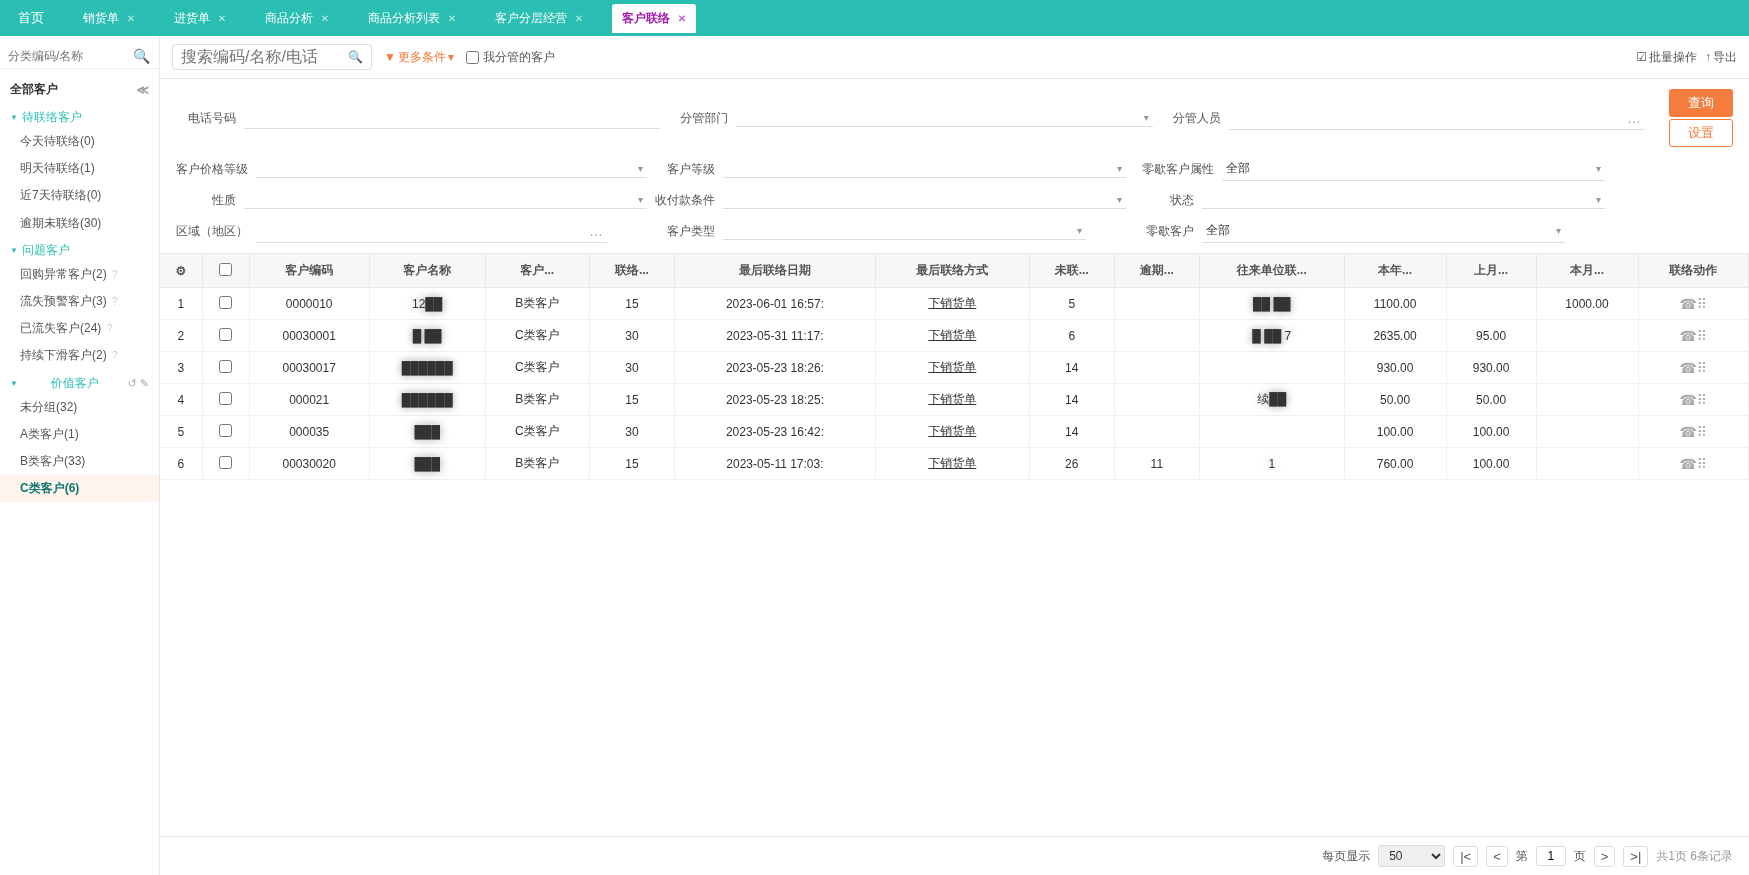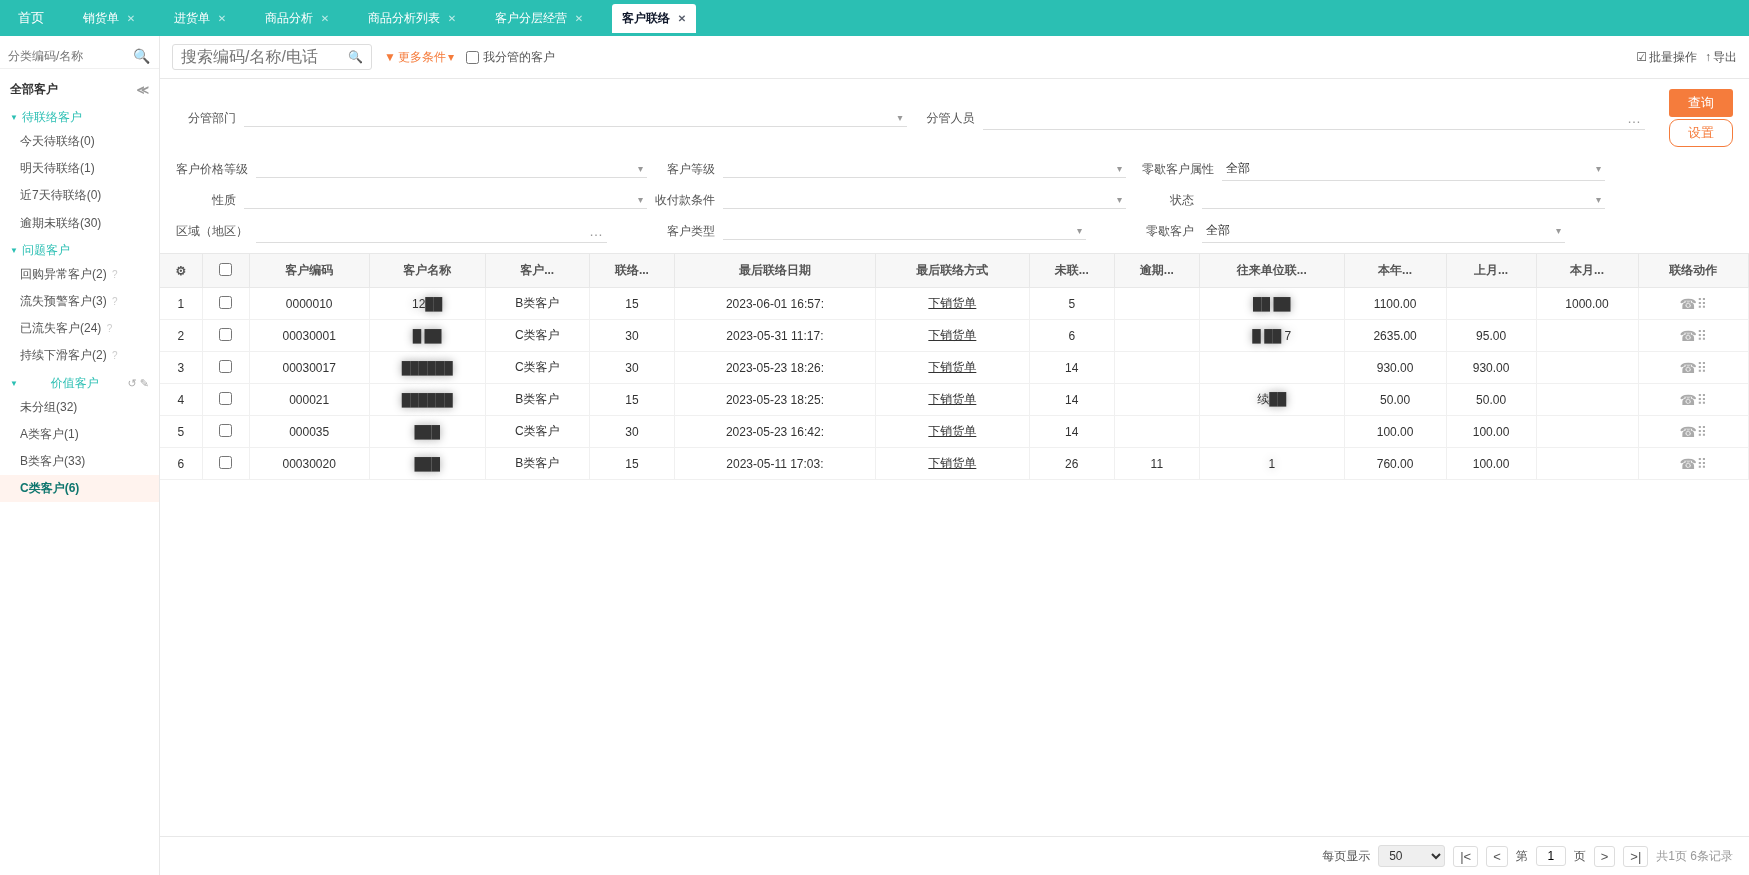--- a/index.html
+++ b/index.html
@@ -15,21 +15,21 @@
       gap: 19px;
     }
     .nav-item {
       color: #fff;
       padding: 6px 10px;
       cursor: pointer;
       border-radius: 3px 3px 0 0;
       white-space: nowrap;
       font-size: 13px;
     }
-    .nav-item.active { background: #fff; color: #0f172a; font-weight: bold; }
+    .nav-item.active { background: #fff; color: #a21caf; font-weight: bold; }
     .nav-item .close { margin-left: 4px; font-size: 10px; opacity: 0.7; }
     .nav-home { color: #fff; font-size: 13px; padding: 6px 10px; }
 
     
     .main-layout {
       display: flex;
       height: calc(100vh - 36px);
     }
 
     
@@ -214,21 +214,21 @@
       border-radius: 3px;
       padding: 5px 18px;
       cursor: pointer;
       font-size: 13px;
       white-space: nowrap;
     }
     .settings-btn {
       background: #fff;
       color: #f57c3c;
       border: 1px solid #f57c3c;
-      border-radius: 9px;
+      border-radius: 3px;
       padding: 4px 18px;
       cursor: pointer;
       font-size: 13px;
       white-space: nowrap;
     }
     .filter-actions {
       display: flex;
       flex-direction: column;
       gap: 2px;
       margin-left: 8px;
@@ -409,20 +409,24 @@
         <div class="export-btn">
           <span>↑</span>
           <span>导出</span>
         </div>
       </div>
     </div>
 
     <div class="filter-panel">
 
       <div class="filter-row">
+        <div class="filter-item">
+          <span class="filter-label">电话号码</span>
+          <input class="filter-input" style="flex: 2 1 0%;">
+        </div>
         <div class="filter-item">
           <span class="filter-label">分管部门</span>
           <div class="filter-select">
             <span></span>
             <span class="arrow">▾</span>
           </div>
         </div>
         <div class="filter-item">
           <span class="filter-label">分管人员</span>
           <div style="flex:2; border-bottom:1px solid #ddd; padding: 3px 4px; display:flex; align-items:center; justify-content:flex-end;">

